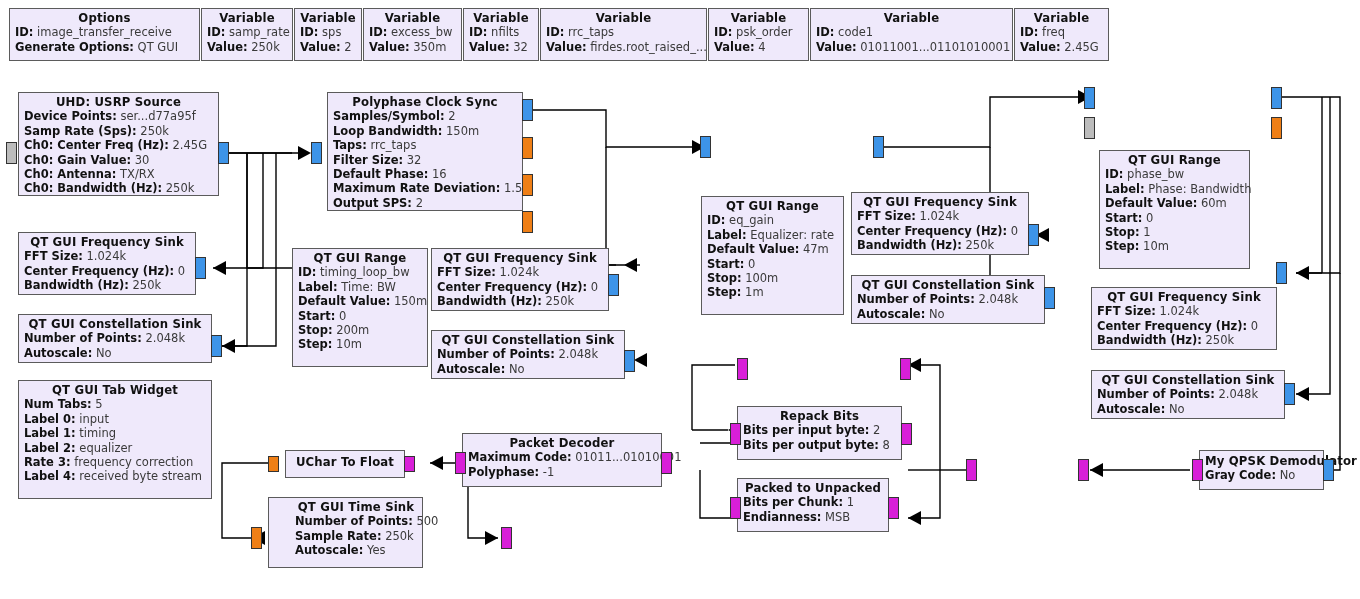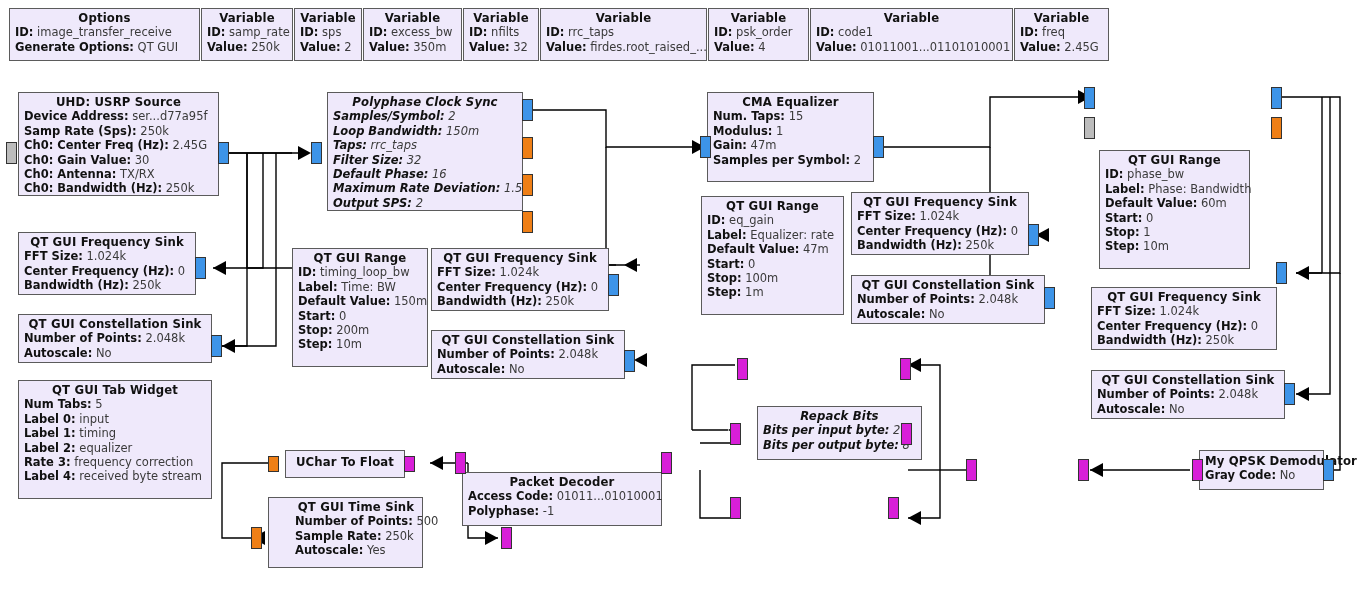--- a/index.html
+++ b/index.html
@@ -186,21 +186,21 @@
   </div>
 
   <div class="blk" style="left:1014px; top:8px; width:95px; height:53px;">
     <div class="ttl">Variable</div>
     <div class="row"><b>ID:</b> <span class="v">freq</span></div>
     <div class="row"><b>Value:</b> <span class="v">2.45G</span></div>
   </div>
 
   <div class="blk" style="left:18px; top:92px; width:201px; height:104px;">
     <div class="ttl">UHD: USRP Source</div>
-    <div class="row"><b>Device Address:</b> <span class="v">ser...d77a95f</span></div>
+    <div class="row"><b>Device Points:</b> <span class="v">ser...d77a95f</span></div>
     <div class="row"><b>Samp Rate (Sps):</b> <span class="v">250k</span></div>
     <div class="row"><b>Ch0: Center Freq (Hz):</b> <span class="v">2.45G</span></div>
     <div class="row"><b>Ch0: Gain Value:</b> <span class="v">30</span></div>
     <div class="row"><b>Ch0: Antenna:</b> <span class="v">TX/RX</span></div>
     <div class="row"><b>Ch0: Bandwidth (Hz):</b> <span class="v">250k</span></div>
   </div>
   <div class="port p-grey" style="left:6px; top:142px;"></div>
   <div class="port p-blue" style="left:218px; top:142px;"></div>
 
   <div class="blk" style="left:18px; top:232px; width:178px; height:63px;">
@@ -221,21 +221,21 @@
   <div class="blk" style="left:18px; top:380px; width:194px; height:119px;">
     <div class="ttl">QT GUI Tab Widget</div>
     <div class="row"><b>Num Tabs:</b> <span class="v">5</span></div>
     <div class="row"><b>Label 0:</b> <span class="v">input</span></div>
     <div class="row"><b>Label 1:</b> <span class="v">timing</span></div>
     <div class="row"><b>Label 2:</b> <span class="v">equalizer</span></div>
     <div class="row"><b>Rate 3:</b> <span class="v">frequency correction</span></div>
     <div class="row"><b>Label 4:</b> <span class="v">received byte stream</span></div>
   </div>
 
-  <div class="blk" style="left:327px; top:92px; width:196px; height:119px;font-style:italic;">
+  <div class="blk" style="left:327px; top:92px; width:196px; height:119px;">
     <div class="ttl">Polyphase Clock Sync</div>
     <div class="row"><b>Samples/Symbol:</b> <span class="v">2</span></div>
     <div class="row"><b>Loop Bandwidth:</b> <span class="v">150m</span></div>
     <div class="row"><b>Taps:</b> <span class="v">rrc_taps</span></div>
     <div class="row"><b>Filter Size:</b> <span class="v">32</span></div>
     <div class="row"><b>Default Phase:</b> <span class="v">16</span></div>
     <div class="row"><b>Maximum Rate Deviation:</b> <span class="v">1.5</span></div>
     <div class="row"><b>Output SPS:</b> <span class="v">2</span></div>
   </div>
   <div class="port p-blue" style="left:311px; top:142px;"></div>
@@ -262,27 +262,20 @@
   </div>
   <div class="port p-blue" style="left:608px; top:274px;"></div>
 
   <div class="blk" style="left:431px; top:330px; width:194px; height:49px;">
     <div class="ttl">QT GUI Constellation Sink</div>
     <div class="row"><b>Number of Points:</b> <span class="v">2.048k</span></div>
     <div class="row"><b>Autoscale:</b> <span class="v">No</span></div>
   </div>
   <div class="port p-blue" style="left:624px; top:350px;"></div>
 
-  <div class="blk" style="left:707px; top:92px; width:167px; height:90px;">
-    <div class="ttl">CMA Equalizer</div>
-    <div class="row"><b>Num. Taps:</b> <span class="v">15</span></div>
-    <div class="row"><b>Modulus:</b> <span class="v">1</span></div>
-    <div class="row"><b>Gain:</b> <span class="v">47m</span></div>
-    <div class="row"><b>Samples per Symbol:</b> <span class="v">2</span></div>
-  </div>
   <div class="port p-blue" style="left:700px; top:136px;"></div>
   <div class="port p-blue" style="left:873px; top:136px;"></div>
 
   <div class="blk" style="left:701px; top:196px; width:143px; height:119px;">
     <div class="ttl">QT GUI Range</div>
     <div class="row"><b>ID:</b> <span class="v">eq_gain</span></div>
     <div class="row"><b>Label:</b> <span class="v">Equalizer: rate</span></div>
     <div class="row"><b>Default Value:</b> <span class="v">47m</span></div>
     <div class="row"><b>Start:</b> <span class="v">0</span></div>
     <div class="row"><b>Stop:</b> <span class="v">100m</span></div>
@@ -340,34 +333,39 @@
   </div>
   <div class="port p-blue" style="left:1323px; top:459px;"></div>
   <div class="port p-purple" style="left:1192px; top:459px;"></div>
 
   <div class="port p-purple" style="left:1078px; top:459px;"></div>
   <div class="port p-purple" style="left:966px; top:459px;"></div>
 
   <div class="port p-purple" style="left:737px; top:358px;"></div>
   <div class="port p-purple" style="left:900px; top:358px;"></div>
 
-  <div class="blk" style="left:757px; top:406px; width:165px; height:54px;font-style:italic;">
+  <div class="blk" style="left:737px; top:406px; width:165px; height:54px;">
     <div class="ttl">Repack Bits</div>
     <div class="row"><b>Bits per input byte:</b> <span class="v">2</span></div>
     <div class="row"><b>Bits per output byte:</b> <span class="v">8</span></div>
   </div>
   <div class="port p-purple" style="left:730px; top:423px;"></div>
   <div class="port p-purple" style="left:901px; top:423px;"></div>
 
+  <div class="blk" style="left:737px; top:478px; width:152px; height:54px;">
+    <div class="ttl">Packed to Unpacked</div>
+    <div class="row"><b>Bits per Chunk:</b> <span class="v">1</span></div>
+    <div class="row"><b>Endianness:</b> <span class="v">MSB</span></div>
+  </div>
   <div class="port p-purple" style="left:730px; top:497px;"></div>
   <div class="port p-purple" style="left:888px; top:497px;"></div>
 
-  <div class="blk" style="left:462px; top:433px; width:200px; height:54px;margin-top:39px;">
+  <div class="blk" style="left:462px; top:433px; width:200px; height:54px;">
     <div class="ttl">Packet Decoder</div>
-    <div class="row"><b>Access Code:</b> <span class="v">01011...01010001</span></div>
+    <div class="row"><b>Maximum Code:</b> <span class="v">01011...01010001</span></div>
     <div class="row"><b>Polyphase:</b> <span class="v">-1</span></div>
   </div>
   <div class="port p-purple" style="left:455px; top:452px;"></div>
   <div class="port p-purple" style="left:661px; top:452px;"></div>
 
   <div class="blk" style="left:285px; top:450px; width:120px; height:28px; padding-top:4px;">
     <div class="ttl">UChar To Float</div>
   </div>
   <div class="port p-orange p-short" style="left:268px; top:456px;"></div>
   <div class="port p-purple p-short" style="left:404px; top:456px;"></div>

